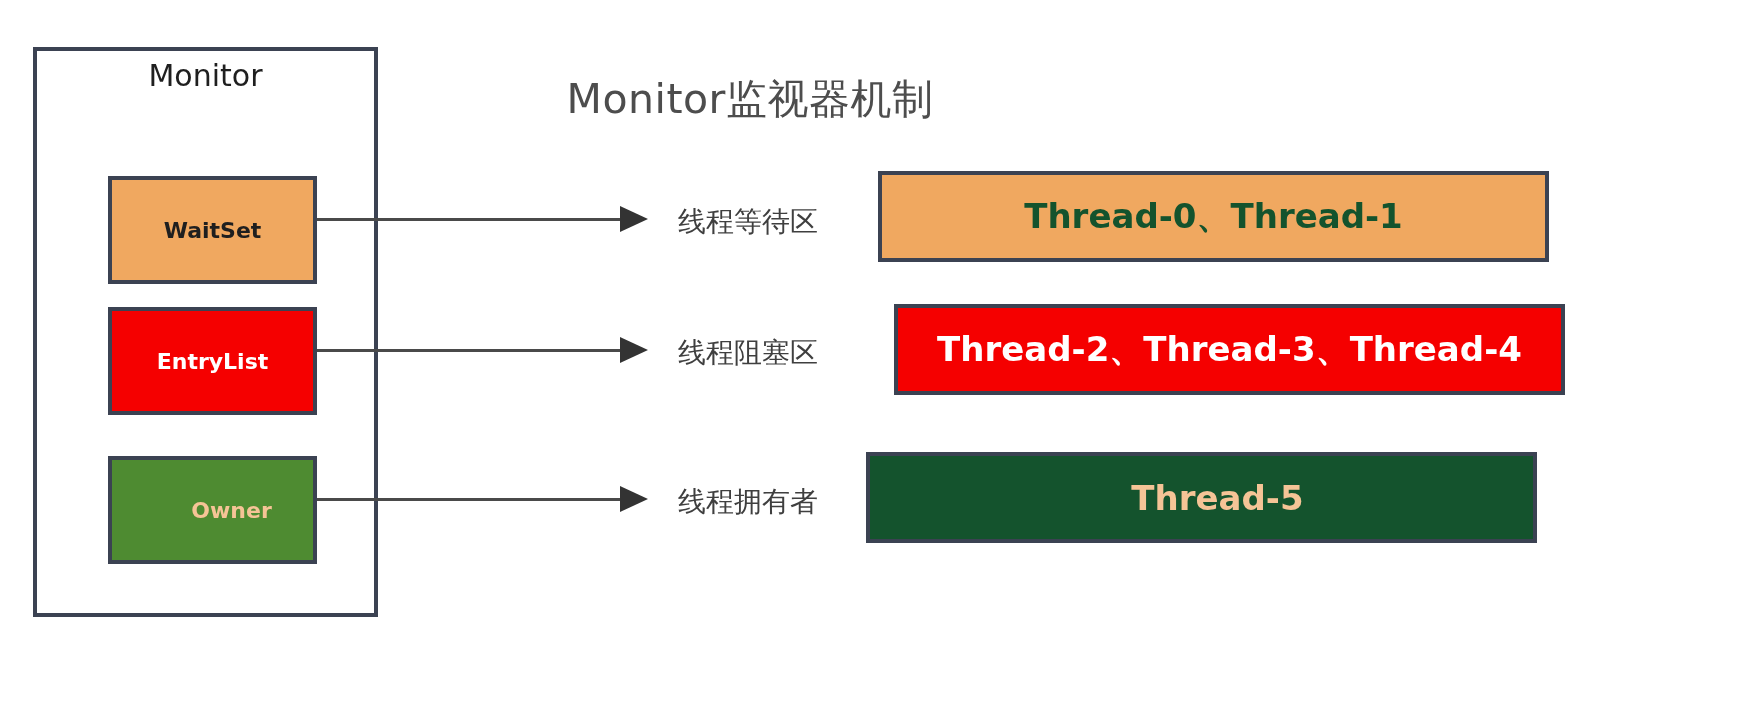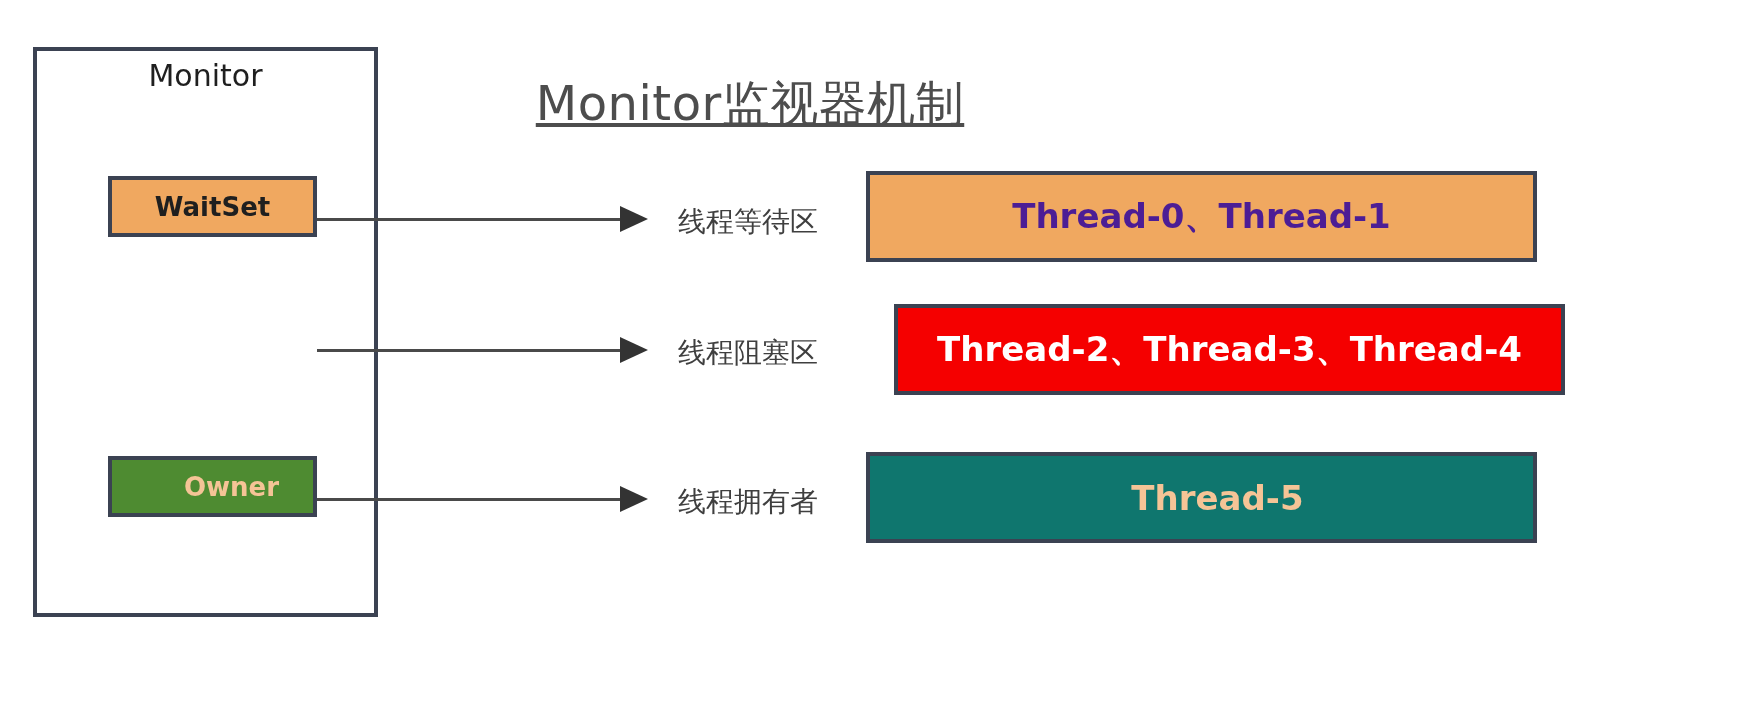--- a/index.html
+++ b/index.html
@@ -16,26 +16,25 @@
     font-family: "DejaVu Sans", "Liberation Sans", sans-serif;
   }
 
   
   .diagram-title {
     position: absolute;
     left: 440px;
     top: 72px;
     width: 620px;
     text-align: center;
-    font-size: 48px;
+    font-size: 41px;
     font-weight: 400;
     color: #4d4d4d;
     letter-spacing: 0.5px;
     white-space: nowrap;
-    text-decoration: underline;
   }
 
   
   .monitor-box {
     position: absolute;
     left: 33px;
     top: 47px;
     width: 345px;
     height: 570px;
     border: 4px solid #3b4252;
@@ -51,27 +50,27 @@
     font-size: 30px;
     font-weight: normal;
     color: #1f1f1f;
   }
 
   
   .inner-box {
     position: absolute;
     left: 108px;
     width: 209px;
-    height: 61px;
+    height: 108px;
     border: 4px solid #3b4252;
     box-sizing: border-box;
     display: flex;
     align-items: center;
     justify-content: center;
-    font-size: 26px;
+    font-size: 22px;
     font-weight: bold;
     white-space: nowrap;
   }
   .inner-waitset   { top: 176px; background: #F0A860; color: #1f1f1f; }
   .inner-entrylist { top: 307px; background: #F50000; color: #ffffff; }
   .inner-owner     { top: 456px; background: #4E8B31; color: #F5C496; padding-left: 38px; }
 
   
   .arrow-line {
     position: absolute;
@@ -113,35 +112,36 @@
     height: 91px;
     border: 4px solid #3b4252;
     box-sizing: border-box;
     display: flex;
     align-items: center;
     justify-content: center;
     font-size: 34px;
     font-weight: bold;
     white-space: nowrap;
   }
-  .thread-wait  { top: 171px; background: #F0A860; color: #4c1d95; }
+  .thread-wait  { top: 171px; background: #F0A860; color: #14532d; margin-left: 12px; }
   .thread-block { top: 304px; background: #F50000; color: #ffffff; margin-left: 28px; }
-  .thread-owner { top: 452px; background: #0f766e; color: #F5C496; padding-left: 32px; }
+  .thread-owner { top: 452px; background: #14532d; color: #F5C496; padding-left: 32px; }
 </style>
 </head>
 <body>
 
 <div id="canvas">
 
   <div class="diagram-title">Monitor监视器机制</div>
 
   <div class="monitor-box"></div>
   <div class="monitor-title">Monitor</div>
 
   <div class="inner-box inner-waitset">WaitSet</div>
+  <div class="inner-box inner-entrylist">EntryList</div>
   <div class="inner-box inner-owner">Owner</div>
 
   <div class="arrow-line arrow-1"></div>
   <div class="arrow-head head-1"></div>
 
   <div class="arrow-line arrow-2"></div>
   <div class="arrow-head head-2"></div>
 
   <div class="arrow-line arrow-3"></div>
   <div class="arrow-head head-3"></div>

